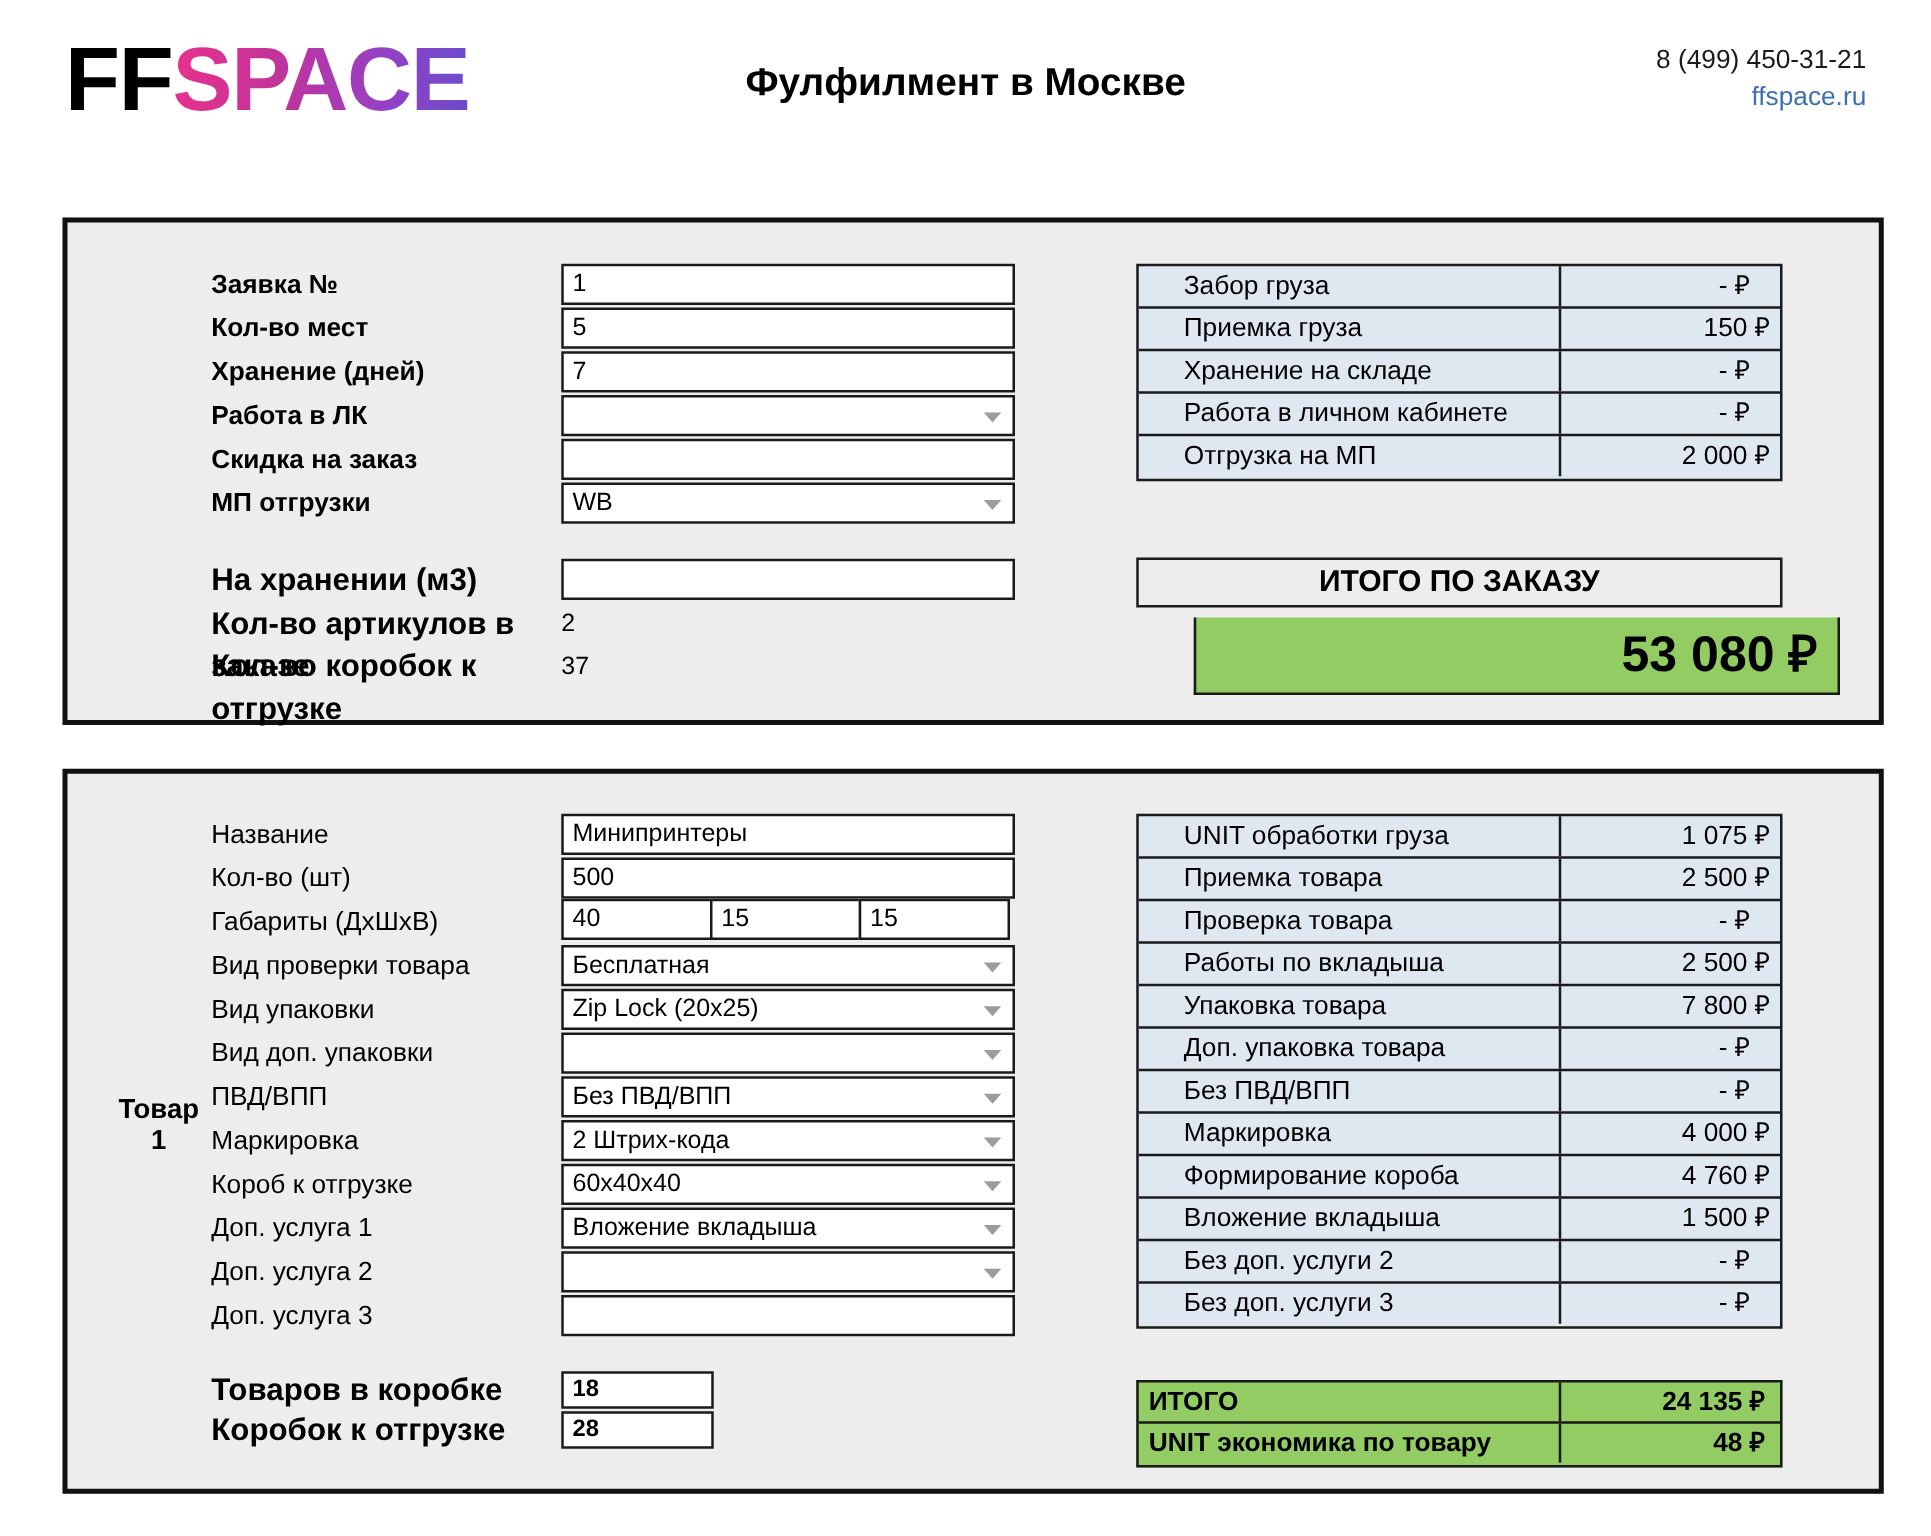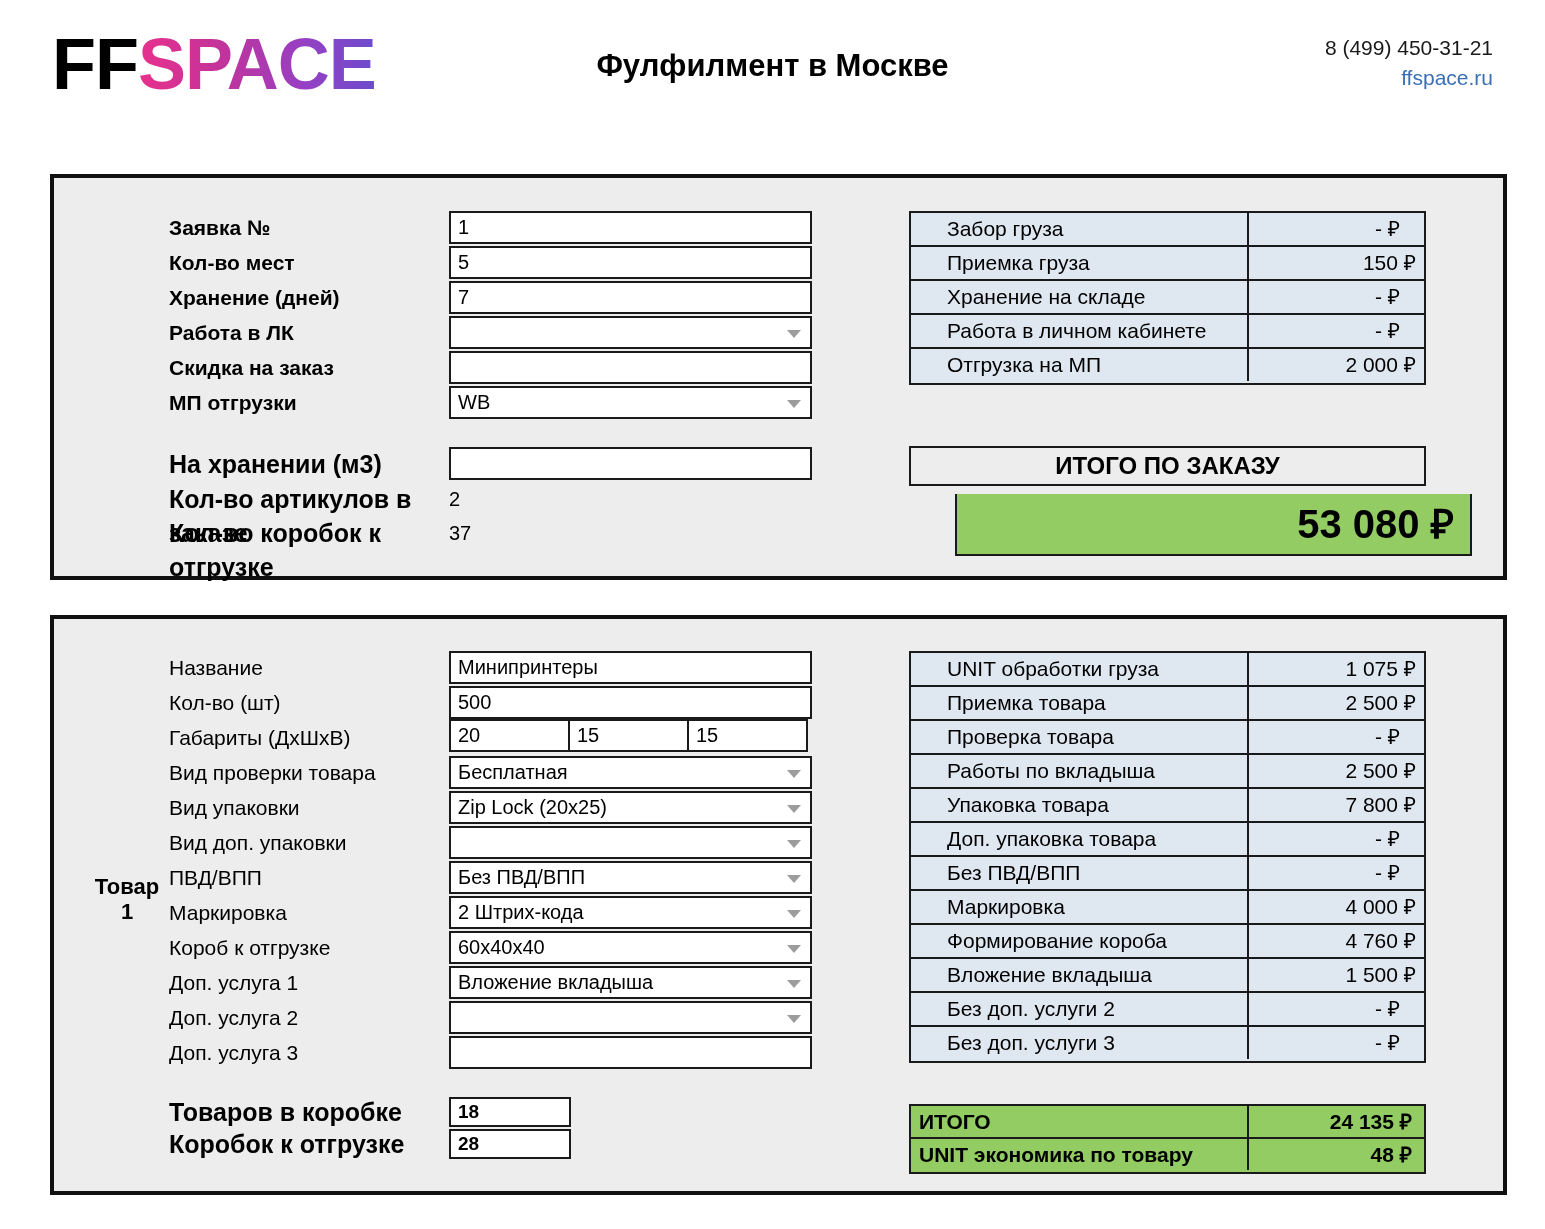--- a/index.html
+++ b/index.html
@@ -392,21 +392,21 @@
       </div>
       <div class="frow">
         <div class="flabel">Кол-во (шт)</div>
         <div class="fctl">
           <div class="val">500</div>
         </div>
       </div>
       <div class="frow">
         <div class="flabel">Габариты (ДхШхВ)</div>
         <div class="dim-cell" style="left: 280px; width: 121px;">
-          <span>20</span>
+          <span>40</span>
         </div>
         <div class="dim-cell" style="left: 399px; width: 121px;">
           <span>15</span>
         </div>
         <div class="dim-cell" style="left: 518px; width: 121px;">
           <span>15</span>
         </div>
       </div>
       <div class="frow">
         <div class="flabel">Вид проверки товара</div>

